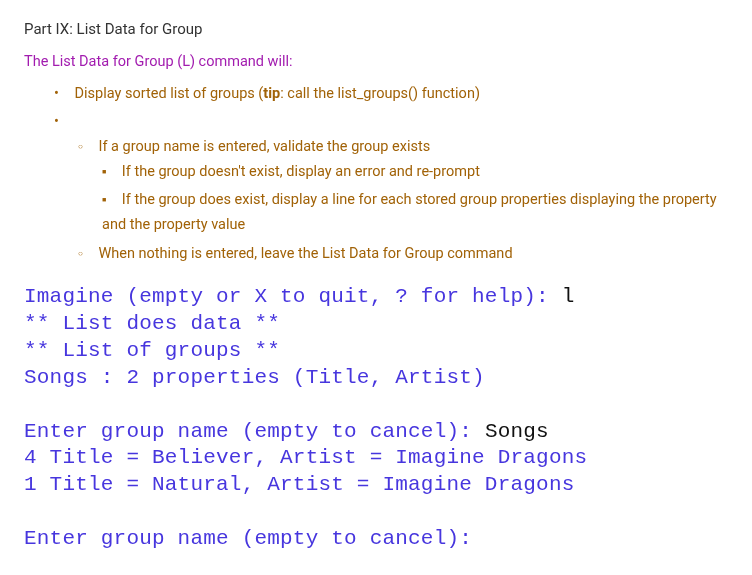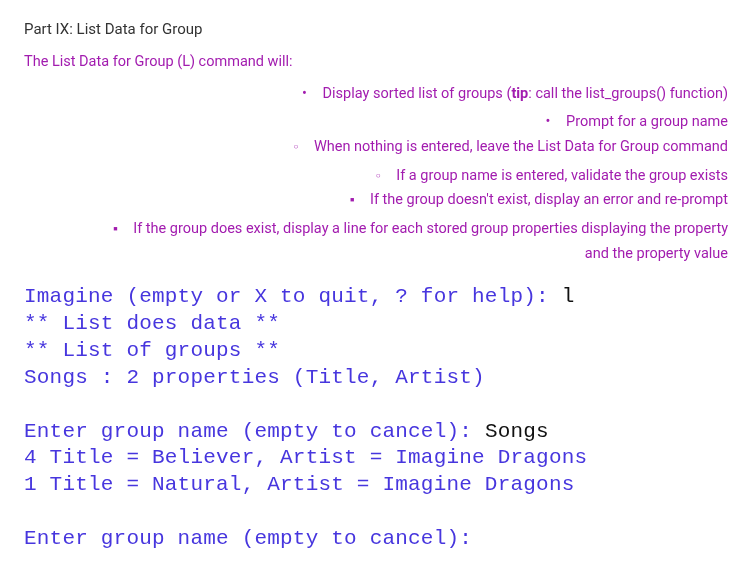--- a/index.html
+++ b/index.html
@@ -53,23 +53,22 @@
     }
     ul.level3 > li::before {
       content: "■";
       font-size: 7px;
       margin-right: 12px;
       display: inline-block;
       vertical-align: 2px;
     }
     li {
       margin-bottom: 4px;
-      color: #a21caf;
+      color: #a16207;
       line-height: 1.7;
-      text-align: right;
     }
     .li-text {
       display: inline;
     }
     .tip-bold {
       font-weight: 700;
     }
     .code-block {
       font-family: "Courier New", Courier, monospace;
       font-size: 21px;
@@ -93,35 +92,34 @@
 
 <p class="intro">The List Data for Group (L) command will:</p>
 
 <ul class="level1">
   <li>
     <span class="li-text">
       <span>Display sorted list of groups (</span><span class="tip-bold">tip</span><span>: call the list_groups() function)</span>
     </span>
   </li>
   <li>
-    <span class="li-text">Prompt for a group name</span>
     <ul class="level2">
-      <li>
-        <span class="li-text">When nothing is entered, leave the List Data for Group command</span>
-      </li>
       <li>
         <span class="li-text">If a group name is entered, validate the group exists</span>
         <ul class="level3">
           <li>
             <span class="li-text">If the group doesn't exist, display an error and re-prompt</span>
           </li>
           <li>
             <span class="li-text">If the group does exist, display a line for each stored group properties displaying the property and the property value</span>
           </li>
         </ul>
+      </li>
+      <li>
+        <span class="li-text">When nothing is entered, leave the List Data for Group command</span>
       </li>
     </ul>
   </li>
 </ul>
 
 <div class="code-block"><span><span>Imagine (empty or X to quit, ? for help): </span><span class="user-input">l</span></span>
 <span>** List does data **</span>
 <span>** List of groups **</span>
 <span>Songs : 2 properties (Title, Artist)</span>
 <div class="blank-line"></div><span><span>Enter group name (empty to cancel): </span><span class="user-input">Songs</span></span>

